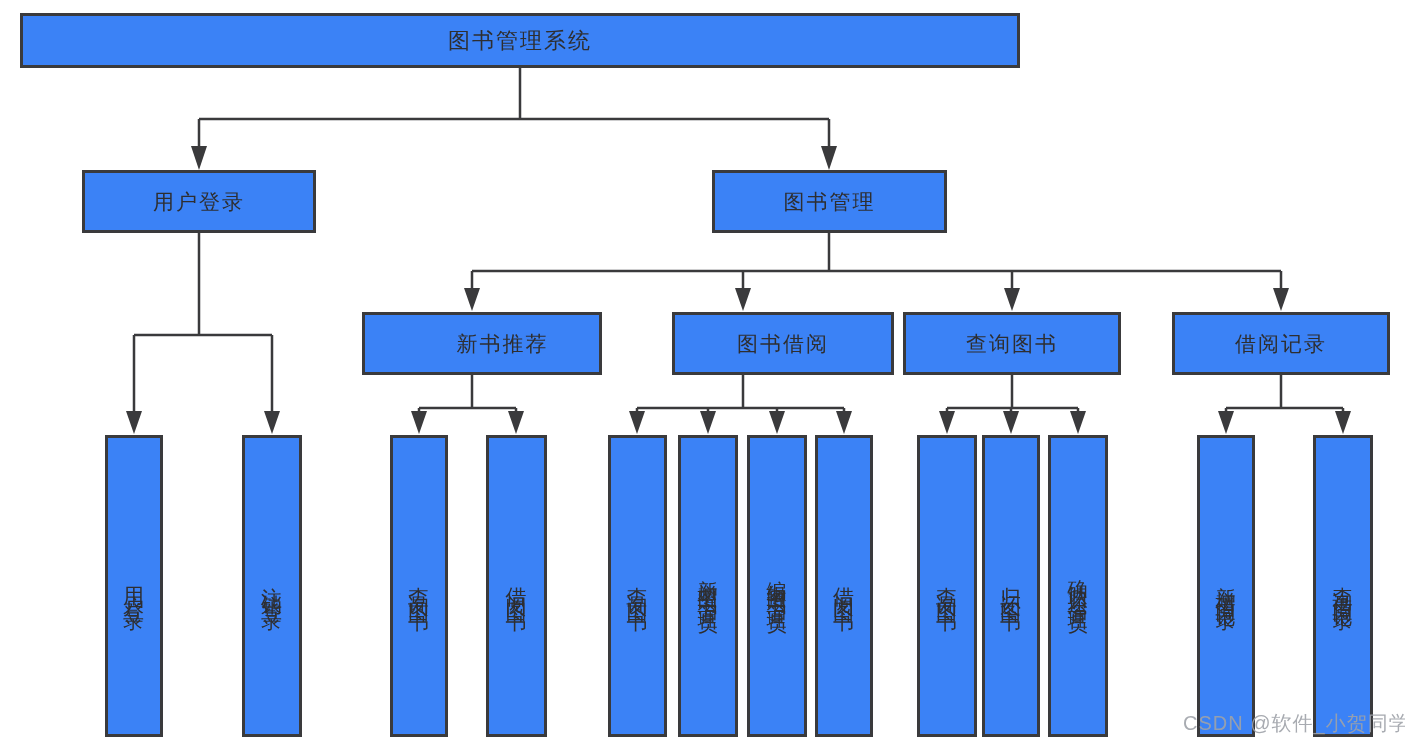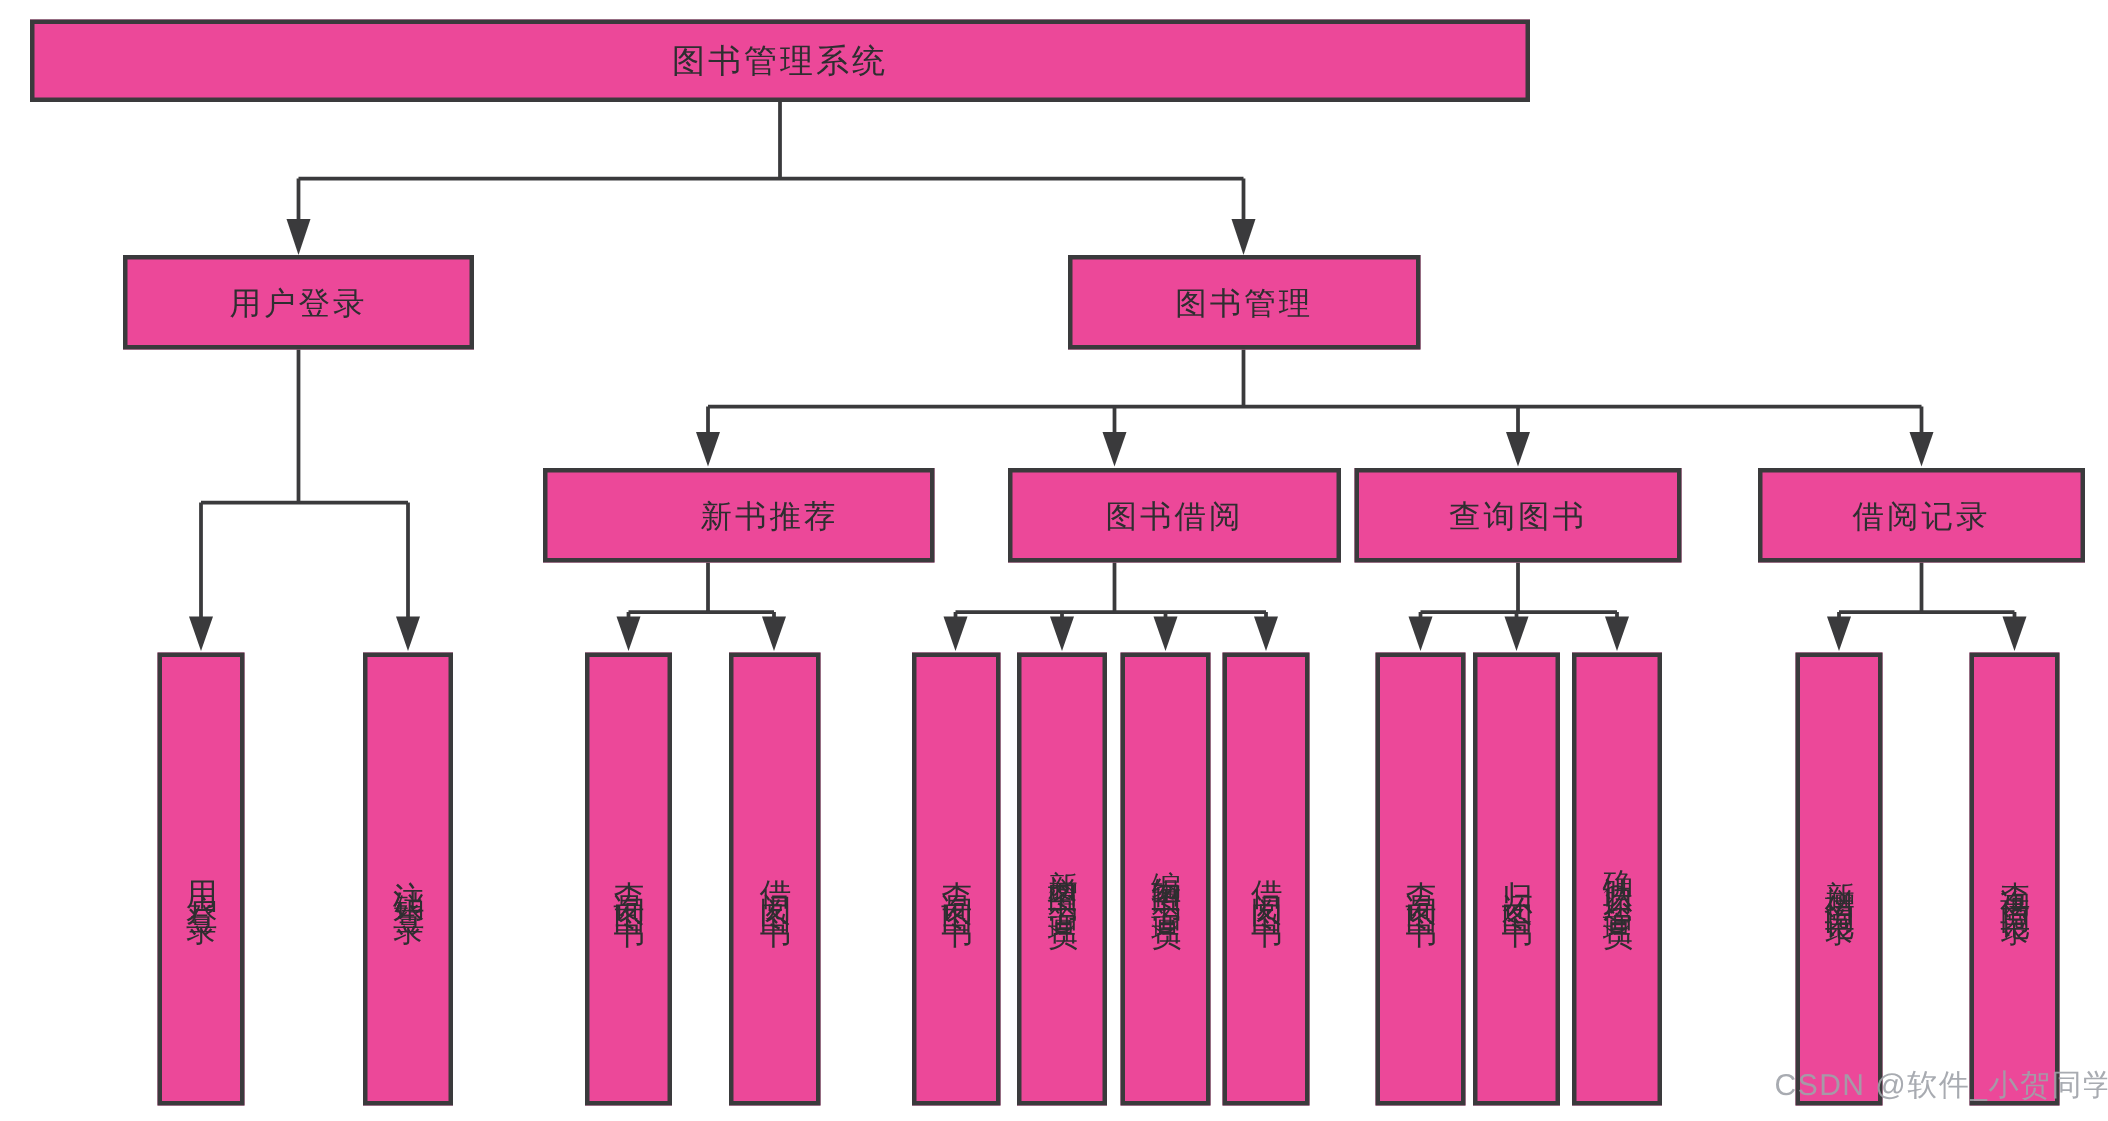--- a/index.html
+++ b/index.html
@@ -14,21 +14,21 @@
   .connectors {
     position: absolute;
     left: 0; top: 0;
     width: 1405px; height: 747px;
     pointer-events: none;
   }
   .node {
     position: absolute;
     box-sizing: border-box;
     border: 3px solid #3a3a3c;
-    background: #ec4899;
+    background: #3b82f6;
     color: #2e2e30;
     display: flex;
     align-items: center;
     justify-content: center;
     text-align: center;
   }
   .h-node {
     font-size: 21px;
     letter-spacing: 2px;
   }
@@ -107,21 +107,21 @@
       <path d="M1218 411 L1234 411 L1226 434 Z"></path>
       <path d="M1335 411 L1351 411 L1343 434 Z"></path>
     </g>
   </svg>
 
   <div class="node h-node root-node" style="left:20px; top:13px; width:1000px; height:55px;">图书管理系统</div>
 
   <div class="node h-node" style="left:82px; top:170px; width:234px; height:63px;">用户登录</div>
   <div class="node h-node" style="left:712px; top:170px; width:235px; height:63px;">图书管理</div>
 
-  <div class="node h-node" style="left:362px; top:312px; width:261px; height:63px;padding-left:41px;">新书推荐</div>
+  <div class="node h-node" style="left:362px; top:312px; width:240px; height:63px;padding-left:41px;">新书推荐</div>
   <div class="node h-node" style="left:633px; top:312px; width:222px; height:63px;margin-left:39px;">图书借阅</div>
   <div class="node h-node" style="left:903px; top:312px; width:218px; height:63px;">查询图书</div>
   <div class="node h-node" style="left:1172px; top:312px; width:218px; height:63px;">借阅记录</div>
 
   <div class="node v-node" style="left:105px; top:435px; width:58px; height:302px;">用户登录</div>
   <div class="node v-node" style="left:242px; top:435px; width:60px; height:302px;">注销登录</div>
 
   <div class="node v-node" style="left:390px; top:435px; width:58px; height:302px;">查询图书</div>
   <div class="node v-node" style="left:486px; top:435px; width:61px; height:302px;">借阅图书</div>
 

